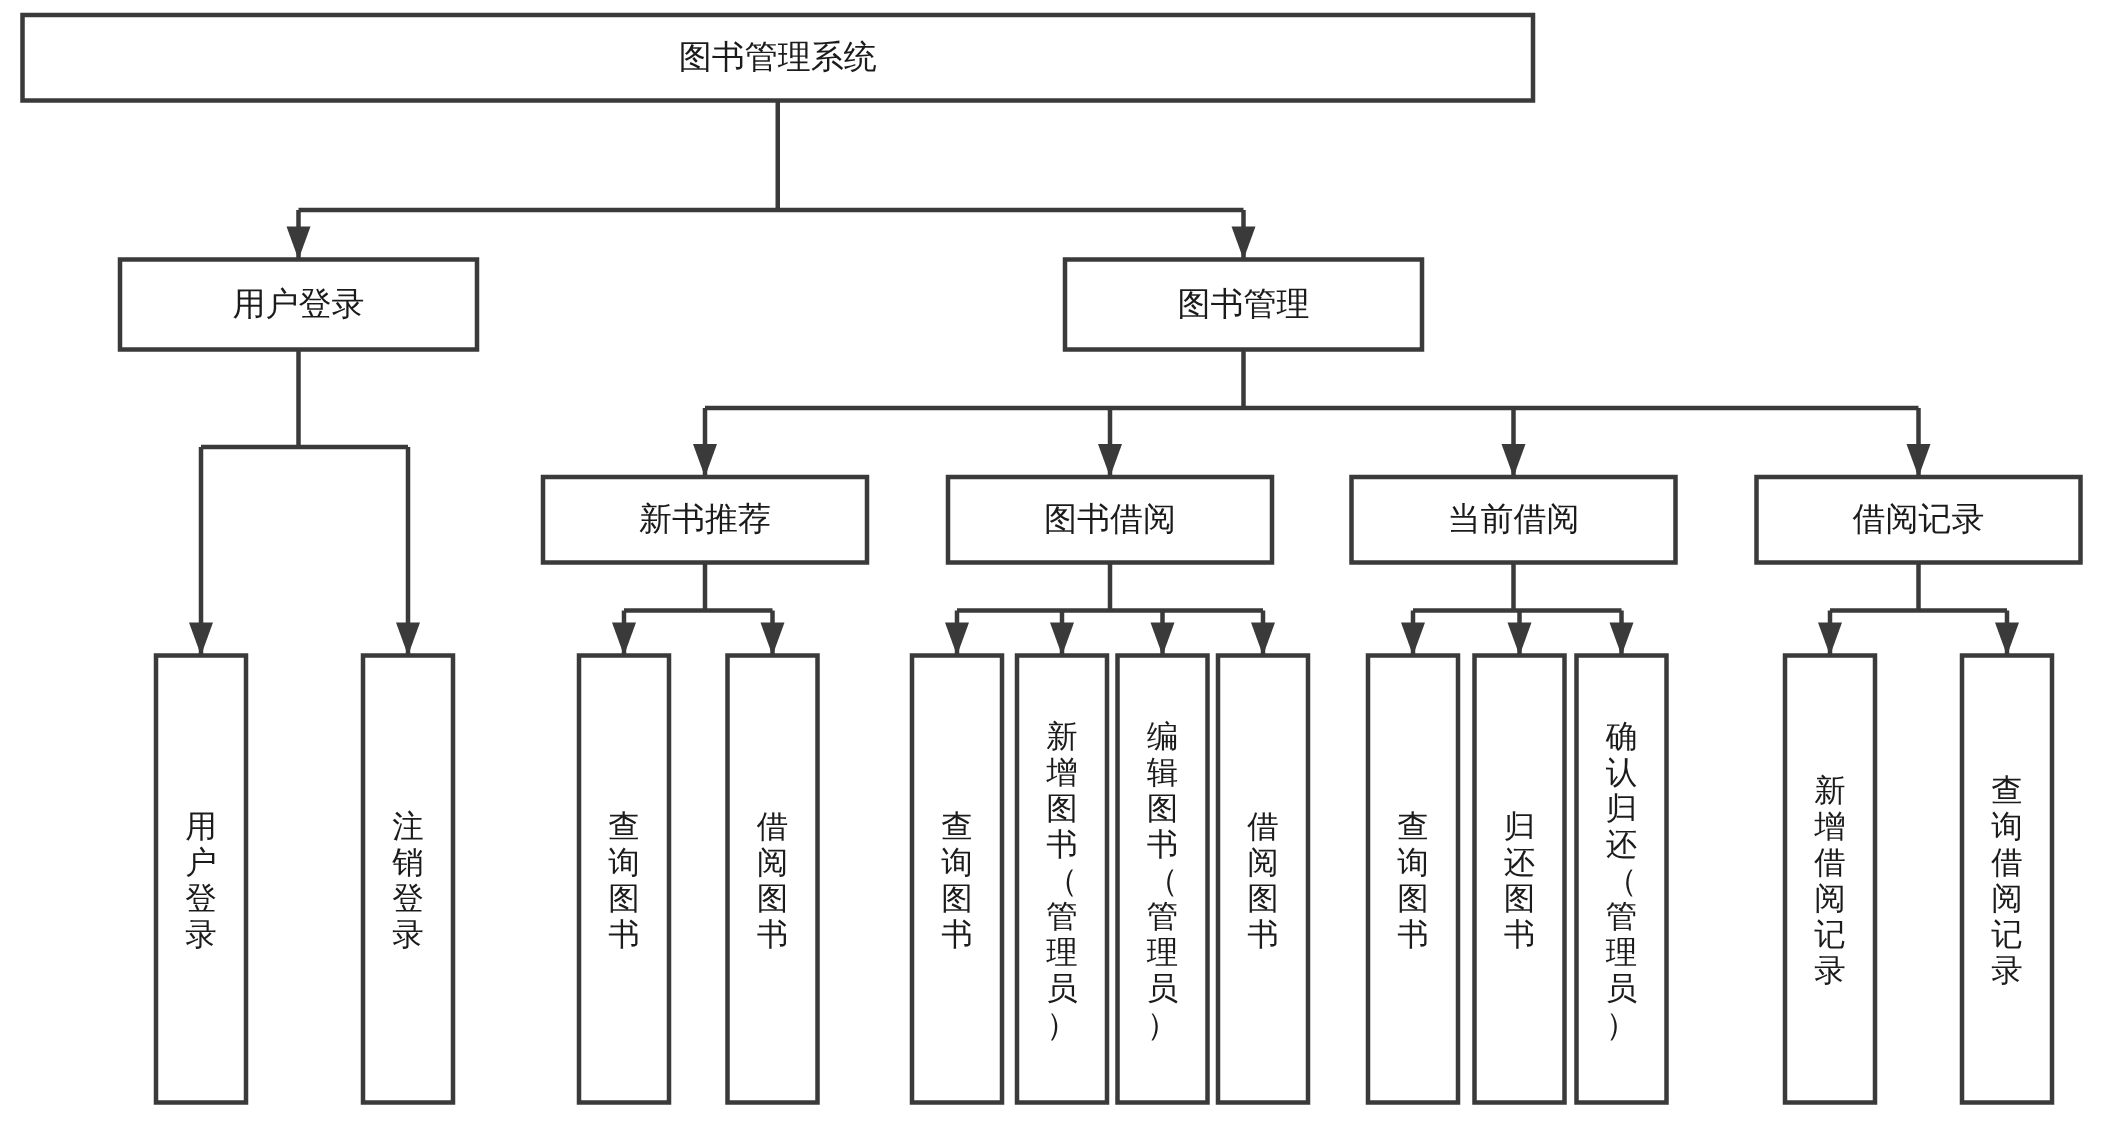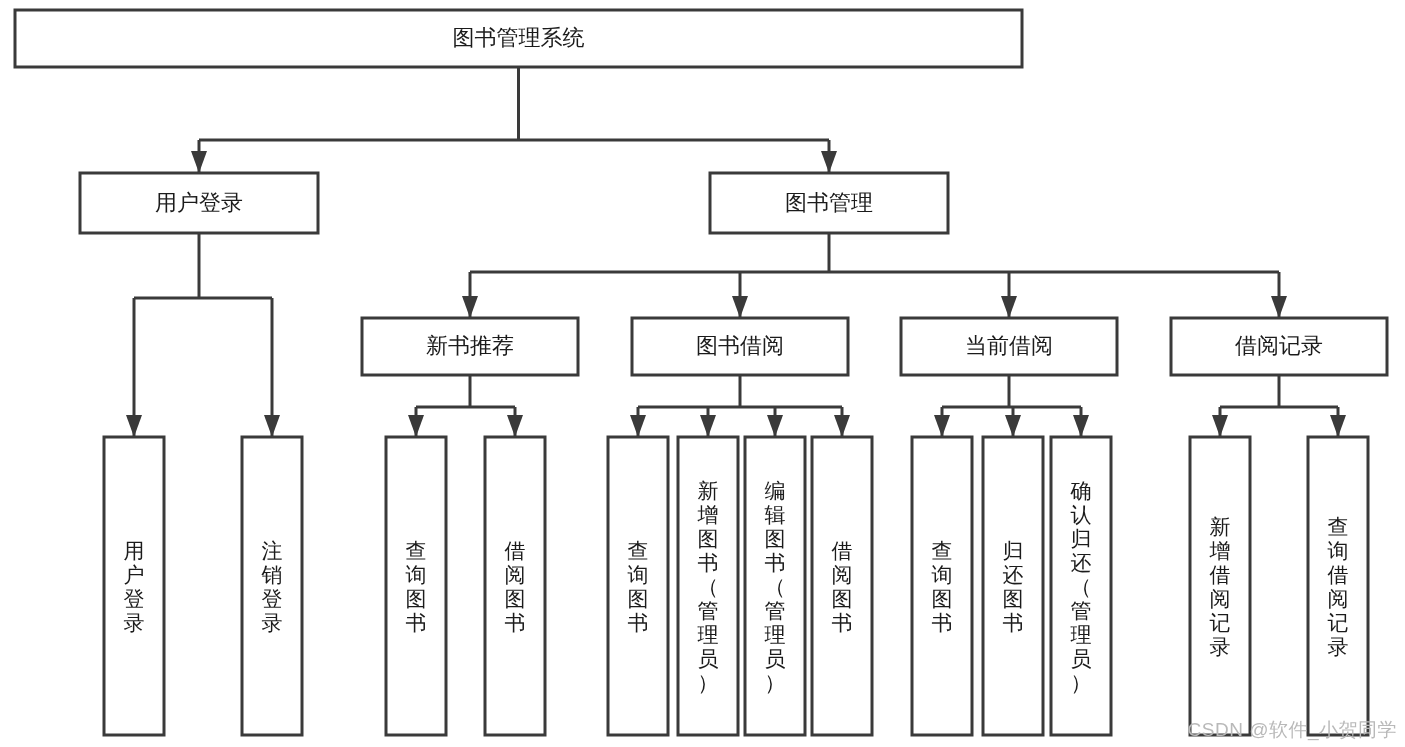--- a/index.html
+++ b/index.html
@@ -204,15 +204,14 @@
           <rect x="1190" y="437" width="60" height="298" class="node-box"></rect>
           <text x="1220" y="534" class="node-label-v"><tspan x="1220" dy="0">新</tspan><tspan x="1220" dy="24">增</tspan><tspan x="1220" dy="24">借</tspan><tspan x="1220" dy="24">阅</tspan><tspan x="1220" dy="24">记</tspan><tspan x="1220" dy="24">录</tspan></text>
         </g>
         <g>
           <rect x="1308" y="437" width="60" height="298" class="node-box"></rect>
           <text x="1338" y="534" class="node-label-v"><tspan x="1338" dy="0">查</tspan><tspan x="1338" dy="24">询</tspan><tspan x="1338" dy="24">借</tspan><tspan x="1338" dy="24">阅</tspan><tspan x="1338" dy="24">记</tspan><tspan x="1338" dy="24">录</tspan></text>
         </g>
       </g>
   </svg>
 
-  <div class="watermark-text">CSDN @软件_小贺同学</div>
 
 </div>
 
 </body></html>

